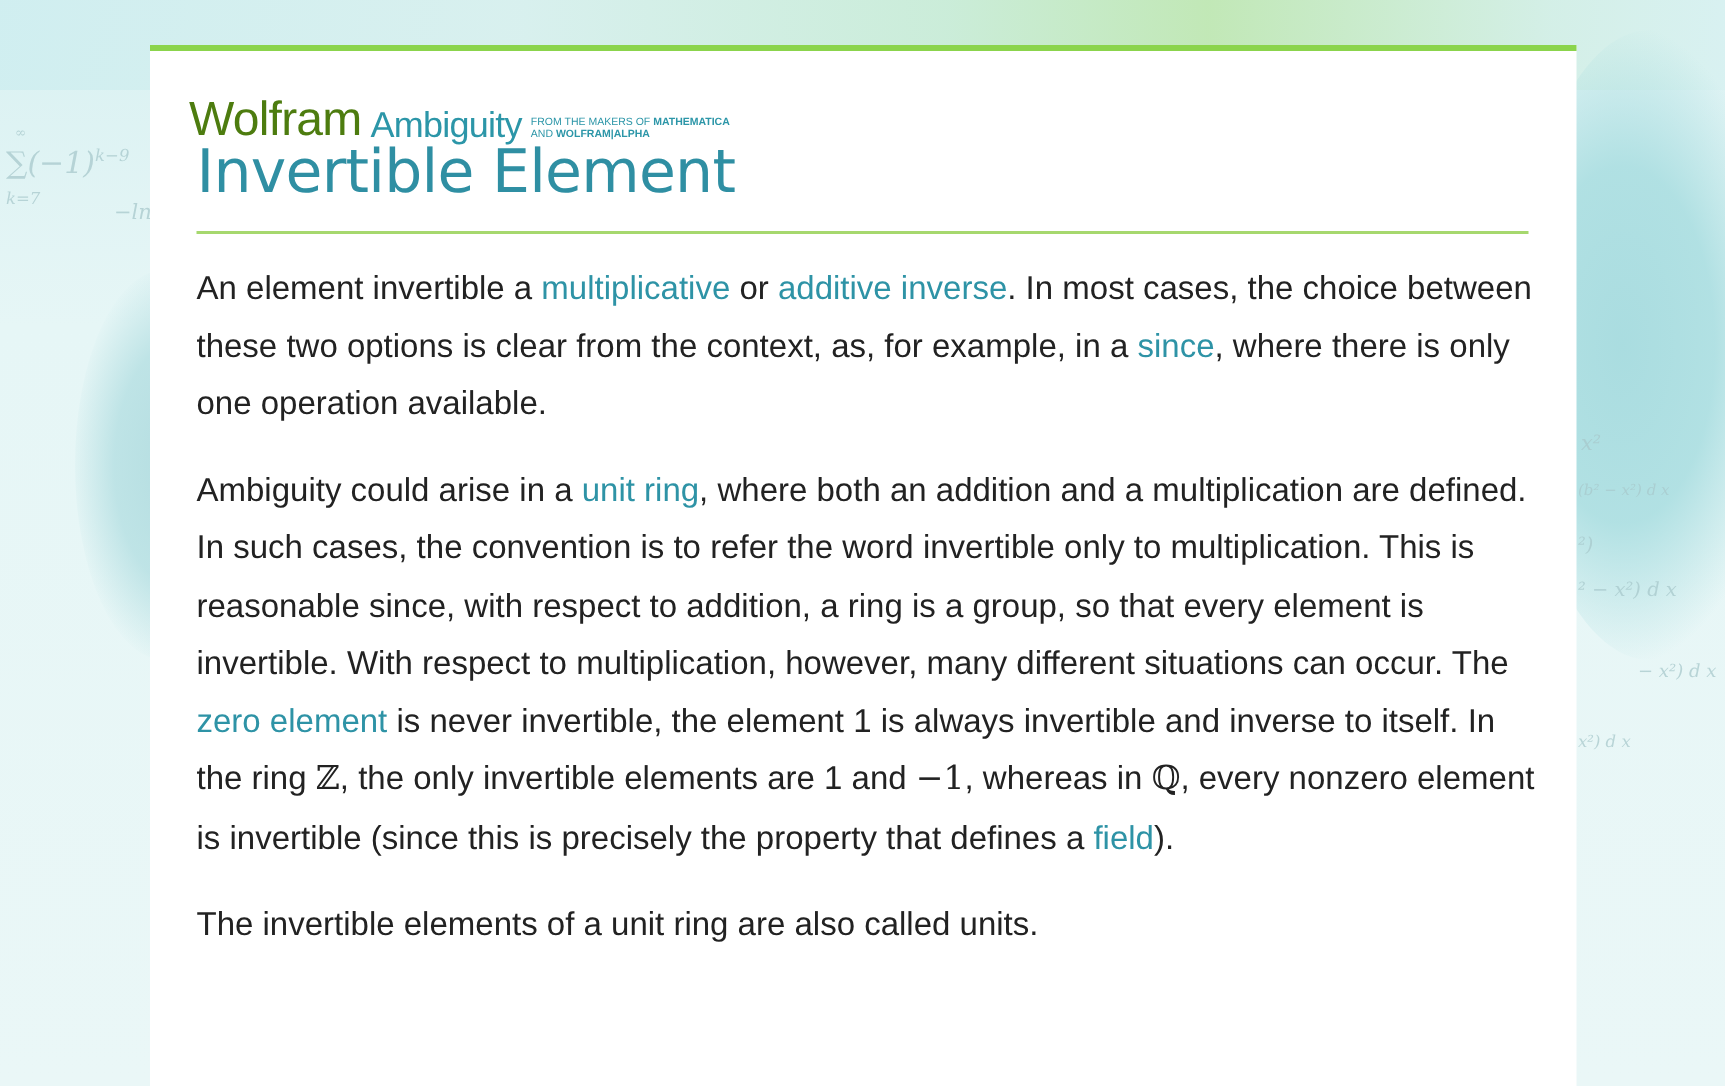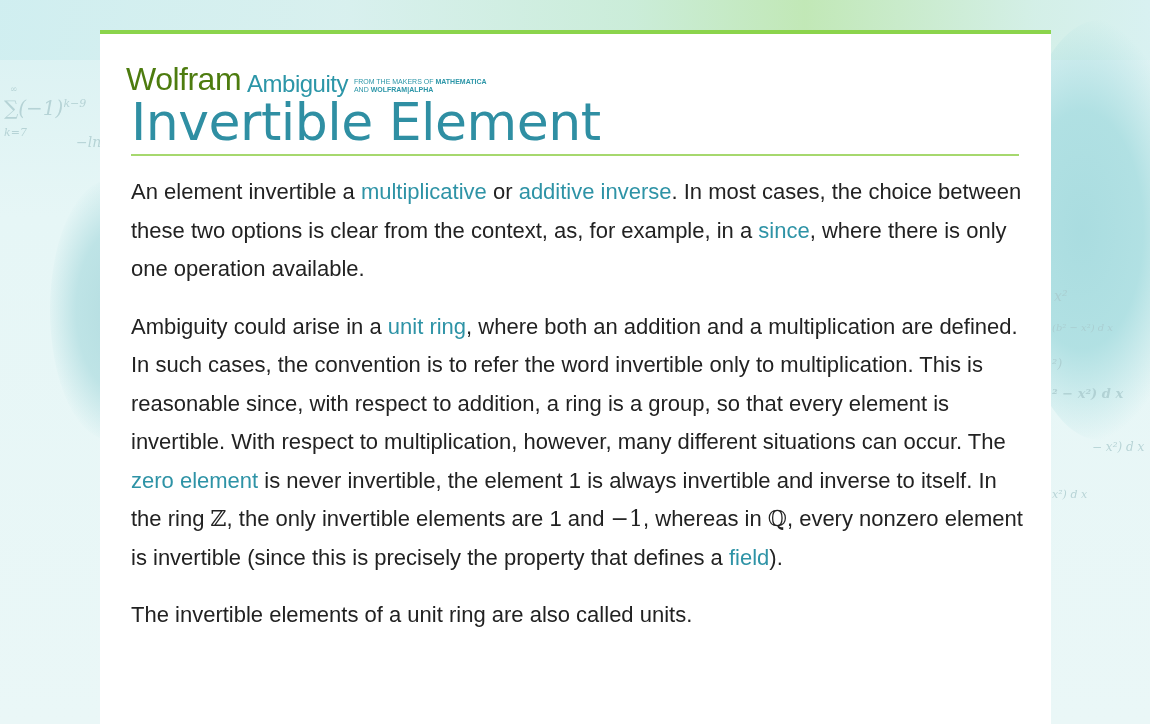--- a/index.html
+++ b/index.html
@@ -36,21 +36,21 @@
   .logo {
     position:absolute; left:26px; top:27px; display:flex; align-items:flex-end;
   }
   .logo-wolfram { font-size:32px; color:#4d7c0f; letter-spacing:-0.5px; }
   .logo-mathworld { font-size:24px; color:#2c96a8; margin-left:6px; letter-spacing:-0.5px; }
   .logo-tag {
     margin-left:6px; font-size:7px; line-height:8px; color:#2c96a8; margin-bottom:4px;
   }
   .logo-tag b { font-weight:bold; }
   .title {
-    position:absolute; left:31px; top:58px; font-size:52px; color:#2f8fa3;
+    position:absolute; left:31px; top:58px; font-size:40px; color:#2f8fa3;
     font-family: "DejaVu Sans", sans-serif; font-weight:normal; letter-spacing:-0.5px;
   }
   .rule {
     position:absolute; left:31px; top:120px; width:888px; height:2px; background:#a6d86e;
   }
   .body-text {
     position:absolute; left:31px; top:139px; width:895px;
     font-size:22px; line-height:38.5px; color:#222;
     font-family: "Liberation Sans", sans-serif;
   }
@@ -68,22 +68,22 @@
 <div class="bg-formula" style="left:4px;top:96px;font-size:20px;">
   <span>∑(−1)</span><sup style="font-size:11px">k−9</sup>
 </div>
 <div class="bg-formula" style="left:10px;top:84px;font-size:9px;">∞</div>
 <div class="bg-formula" style="left:4px;top:126px;font-size:11px;">k=7</div>
 <div class="bg-formula" style="left:76px;top:134px;font-size:14px;">−ln</div>
 
 <div class="bg-formula" style="left:1054px;top:288px;font-size:14px;">x²</div>
 <div class="bg-formula" style="left:1052px;top:322px;font-size:10px;font-style:italic;">(b² − x²)  d x</div>
 <div class="bg-formula" style="left:1052px;top:356px;font-size:13px;">²)</div>
-<div class="bg-formula" style="left:1052px;top:386px;font-size:13px;font-weight:bold;">² − x²)  d x</div>
-<div class="bg-formula" style="left:1092px;top:440px;font-size:12px;">− x²)  d x</div>
+<div class="bg-formula" style="left:1052px;top:386px;font-size:13px;">² − x²)  d x</div>
+<div class="bg-formula" style="left:1052px;top:440px;font-size:12px;padding-left:40px;">− x²)  d x</div>
 <div class="bg-formula" style="left:1052px;top:488px;font-size:11px;">x²)  d x</div>
 
 <div class="card">
   <div class="logo">
     <span class="logo-wolfram">Wolfram</span>
     <span class="logo-mathworld">Ambiguity</span>
     <span class="logo-tag">
       <span>FROM THE MAKERS OF </span><b>MATHEMATICA</b><br>
       <span>AND </span><b>WOLFRAM|ALPHA</b>
     </span>

